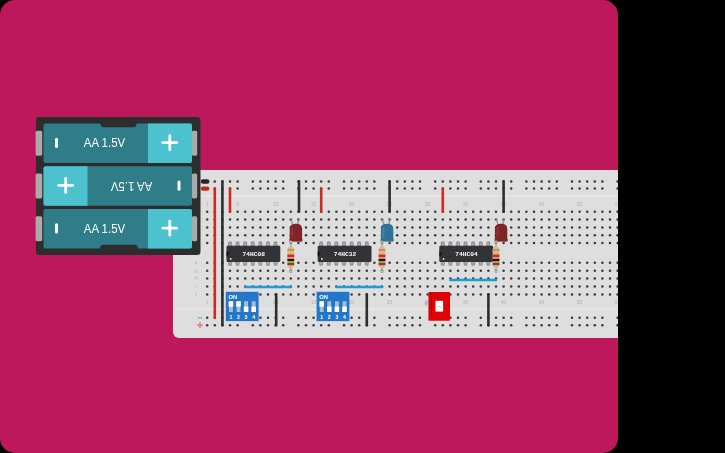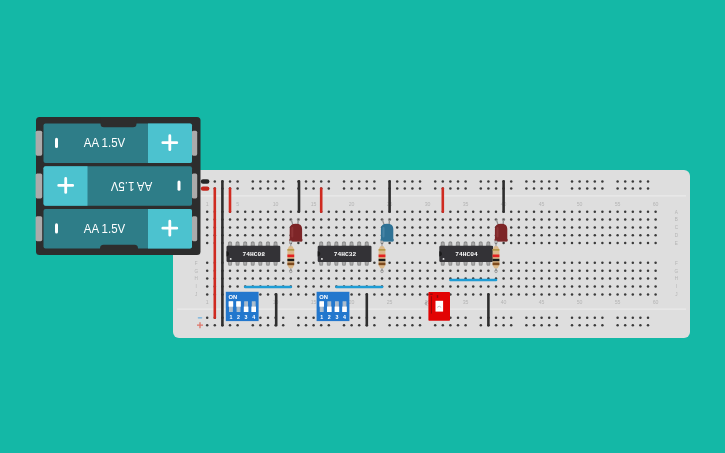--- a/index.html
+++ b/index.html
@@ -1,16 +1,16 @@
 <!DOCTYPE html>
 <html><head>
 <meta charset="utf-8">
 <style>
 html,body{margin:0;padding:0;background:#000;overflow:hidden;}
-#scene{position:relative;width:725px;height:453px;background:#14b8a6;overflow:hidden;}
+#scene{position:relative;width:618px;height:453px;background:#be185d;overflow:hidden;border-radius:15px;}
 </style>
 </head>
 <body>
 <div id="scene">
 <svg width="725" height="453" viewBox="0 0 725 453">
 
 <g>
 <rect x="173" y="170" width="517" height="168" rx="6" fill="#dedede"></rect>
 <line x1="177" y1="195.8" x2="686" y2="195.8" stroke="#eaeaea" stroke-width="1.2"></line>
 <line x1="177" y1="309.2" x2="686" y2="309.2" stroke="#eaeaea" stroke-width="1.2"></line>

